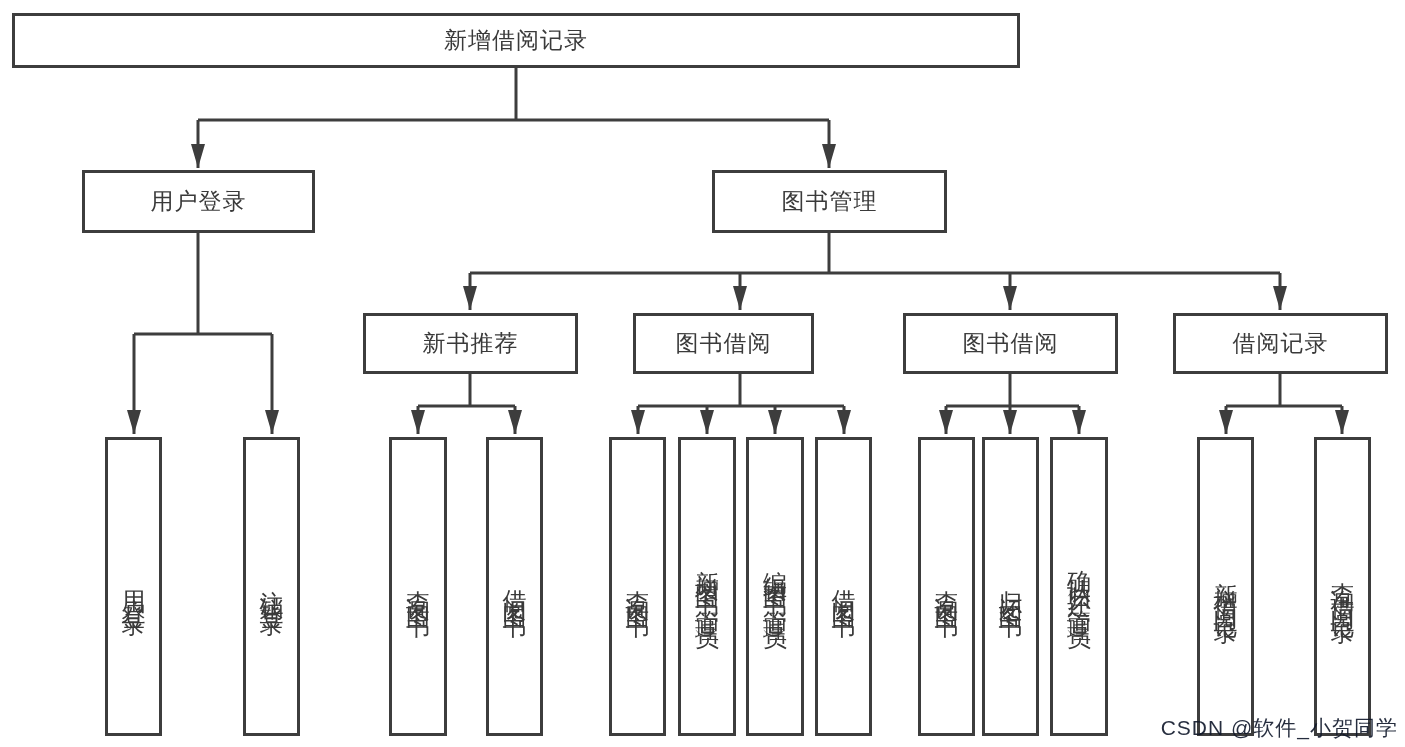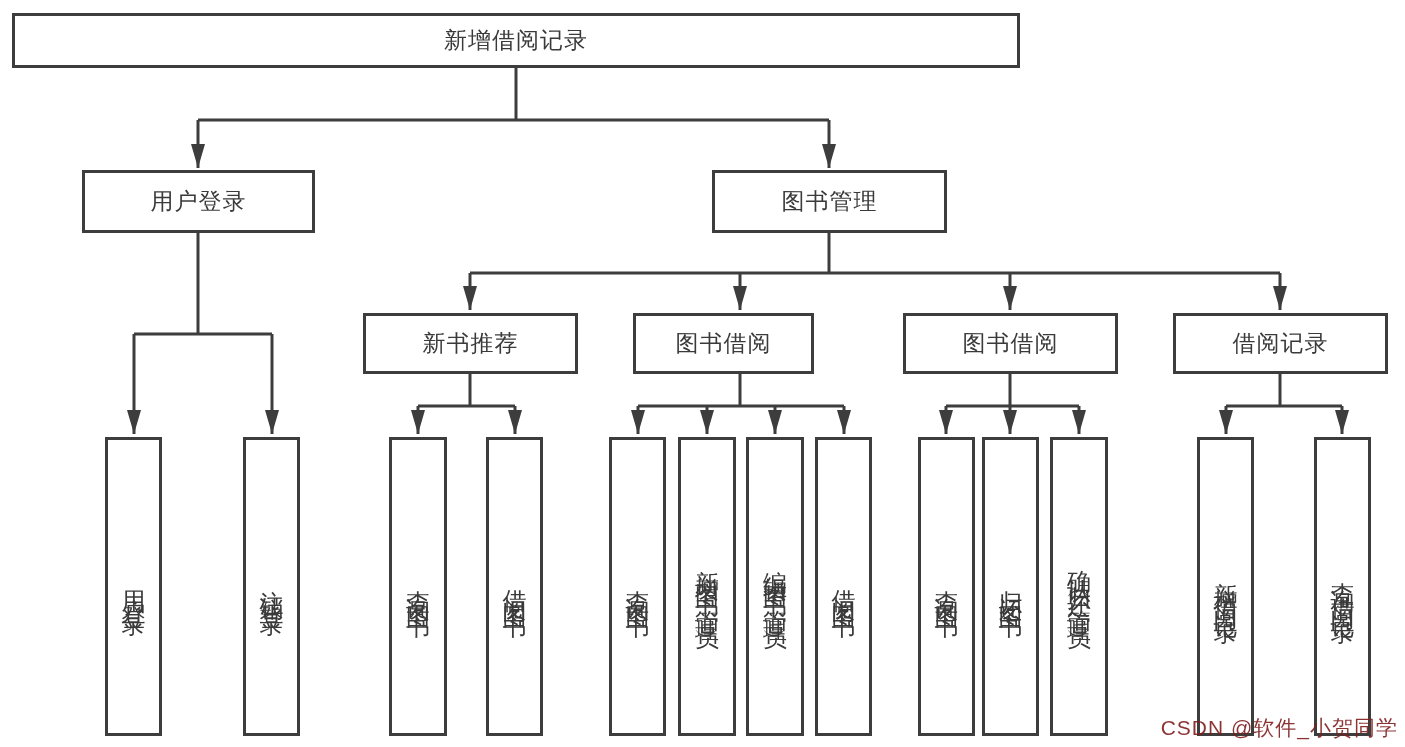--- a/index.html
+++ b/index.html
@@ -48,21 +48,21 @@
     text-orientation: mixed;
     font-size: 24px;
     letter-spacing: 8px;
     line-height: 1;
   }
   #watermark {
     position: absolute;
     right: 7px;
     bottom: 5px;
     font-size: 21px;
-    color: #7f1d1d;
+    color: #0f172a;
     letter-spacing: 1px;
     z-index: 5;
     opacity: 0.9;
     white-space: nowrap;
   }
 </style>
 </head>
 <body>
 
 <div id="stage">

